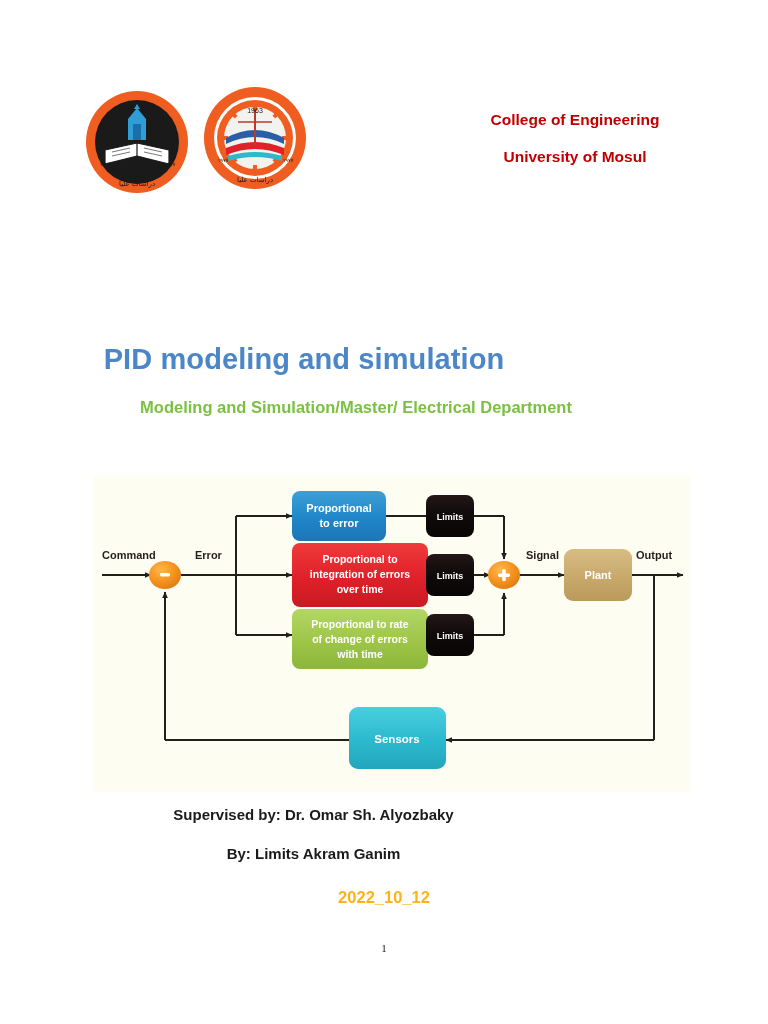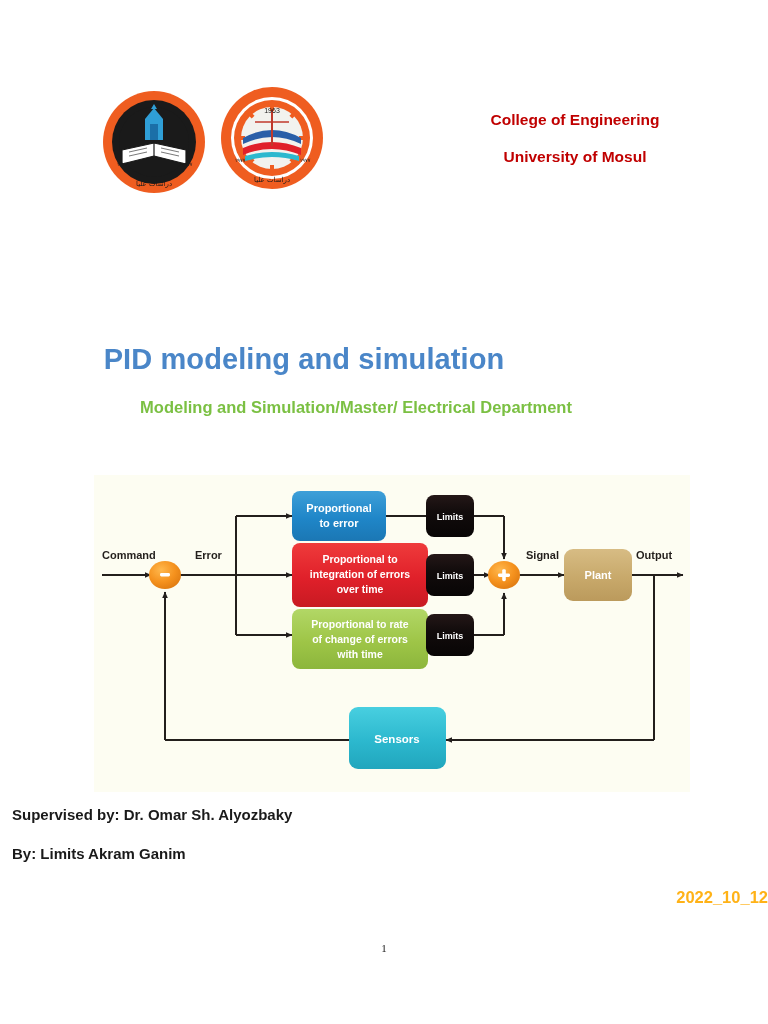--- a/index.html
+++ b/index.html
@@ -19,21 +19,21 @@
     position: absolute;
     left: 0; top: 0;
     width: 768px;
     height: 1024px;
     background: #ffffff;
   }
 
   
   .logos {
     position: absolute;
-    left: 102px;
+    left: 85px;
     top: 84px;
     width: 240px;
     height: 120px;
   }
   .logo {
     position: absolute;
     width: 104px;
     height: 104px;
     border-radius: 50%;
   }
@@ -98,37 +98,37 @@
   .io-label {
     font-family: "Liberation Sans", sans-serif;
     font-weight: bold;
     fill: #231f1c;
     font-size: 11px;
   }
 
   
   .credits {
     position: absolute;
-    left: 12px;
+    left: 0px;
     top: 806px;
     width: 627px;
-    text-align: left;
+    text-align: center;
   }
   .credit-line {
     color: #1a1a1a;
     font-weight: bold;
     font-size: 15px;
     margin-bottom: 22px;
   }
   .doc-date {
     position: absolute;
     left: 0px;
     top: 888px;
     width: 768px;
-    text-align: right;
+    text-align: center;
     color: #ffb217;
     font-weight: bold;
     font-size: 16.5px;
   }
   .page-number {
     position: absolute;
     left: 0px;
     top: 942px;
     width: 768px;
     text-align: center;

